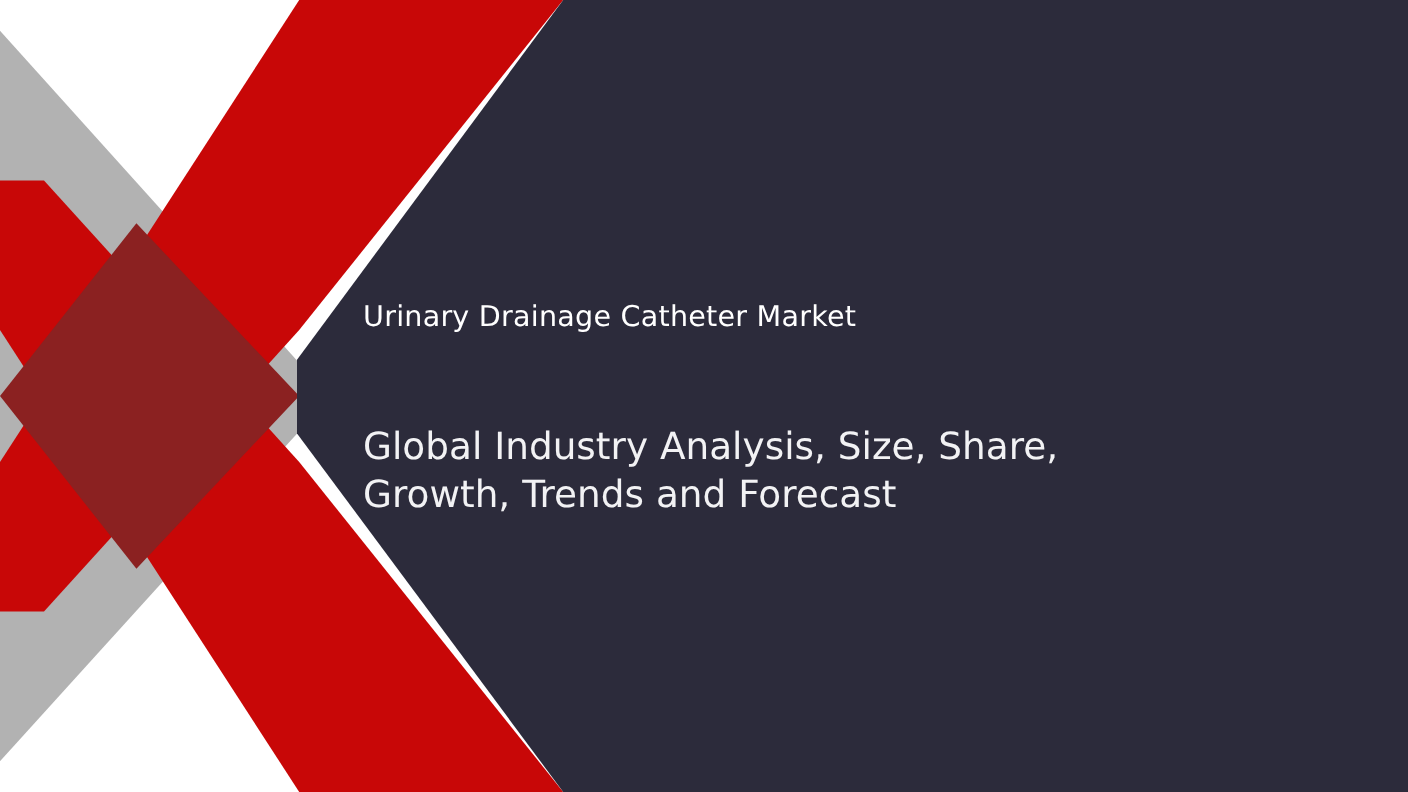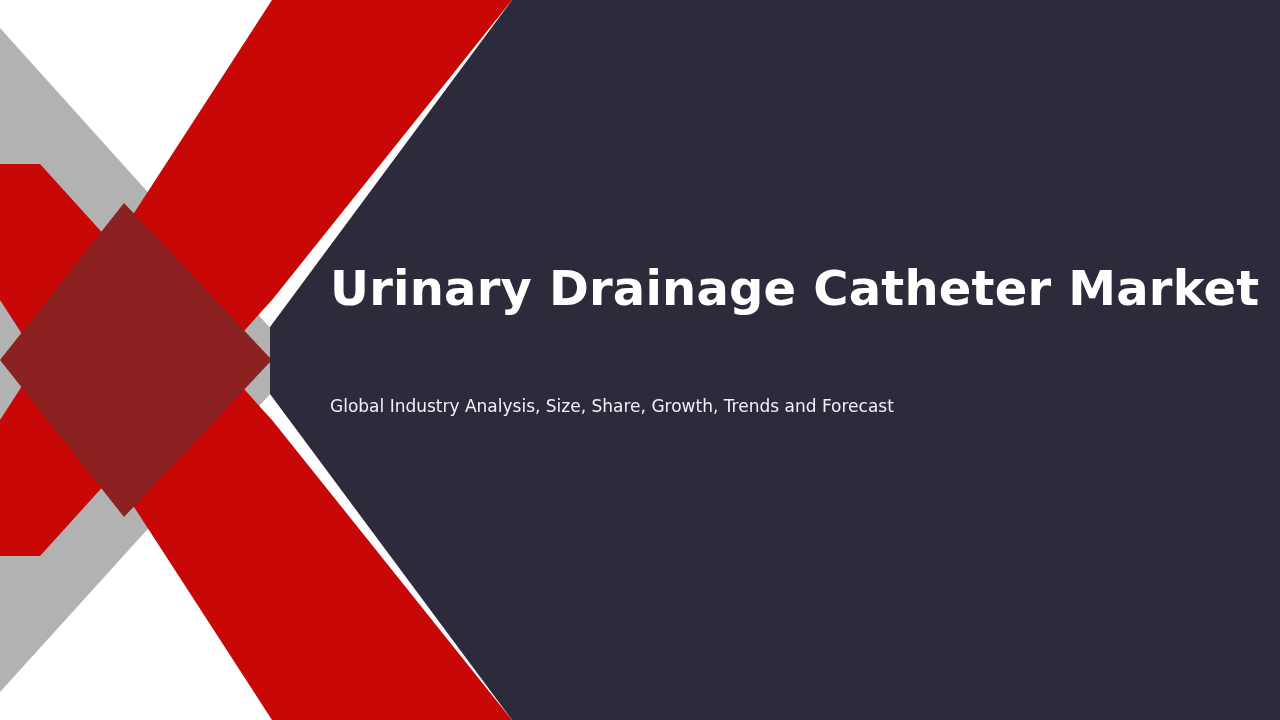--- a/index.html
+++ b/index.html
@@ -28,34 +28,34 @@
     top: 0;
     width: 1280px;
     height: 720px;
   }
   #title {
     position: absolute;
     left: 330px;
     top: 262px;
     width: 820px;
     margin: 0;
-    font-size: 48px;
-    font-weight: 700;
+    font-size: 26px;
+    font-weight: 400;
     line-height: 52px;
     letter-spacing: 0.2px;
     color: #ffffff;
     white-space: nowrap;
   }
   #subtitle {
     position: absolute;
     left: 330px;
     top: 384px;
     width: 660px;
     margin: 0;
-    font-size: 17px;
+    font-size: 34px;
     font-weight: 400;
     line-height: 44px;
     color: #f2f2f4;
   }
   #author {
     position: absolute;
     left: 690px;
     top: 670px;
     width: 464px;
     margin: 0;

